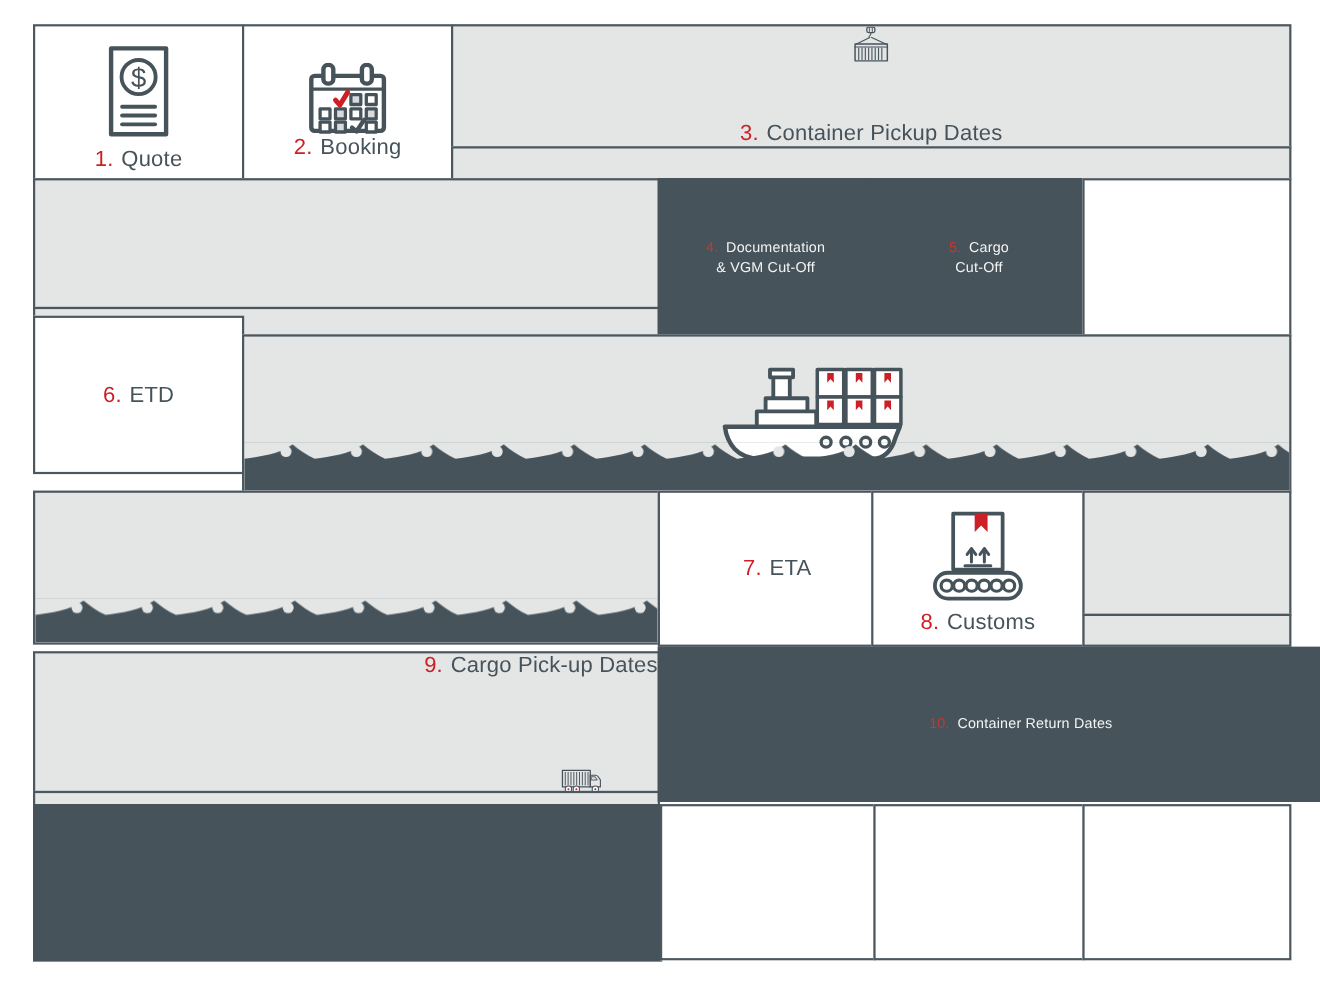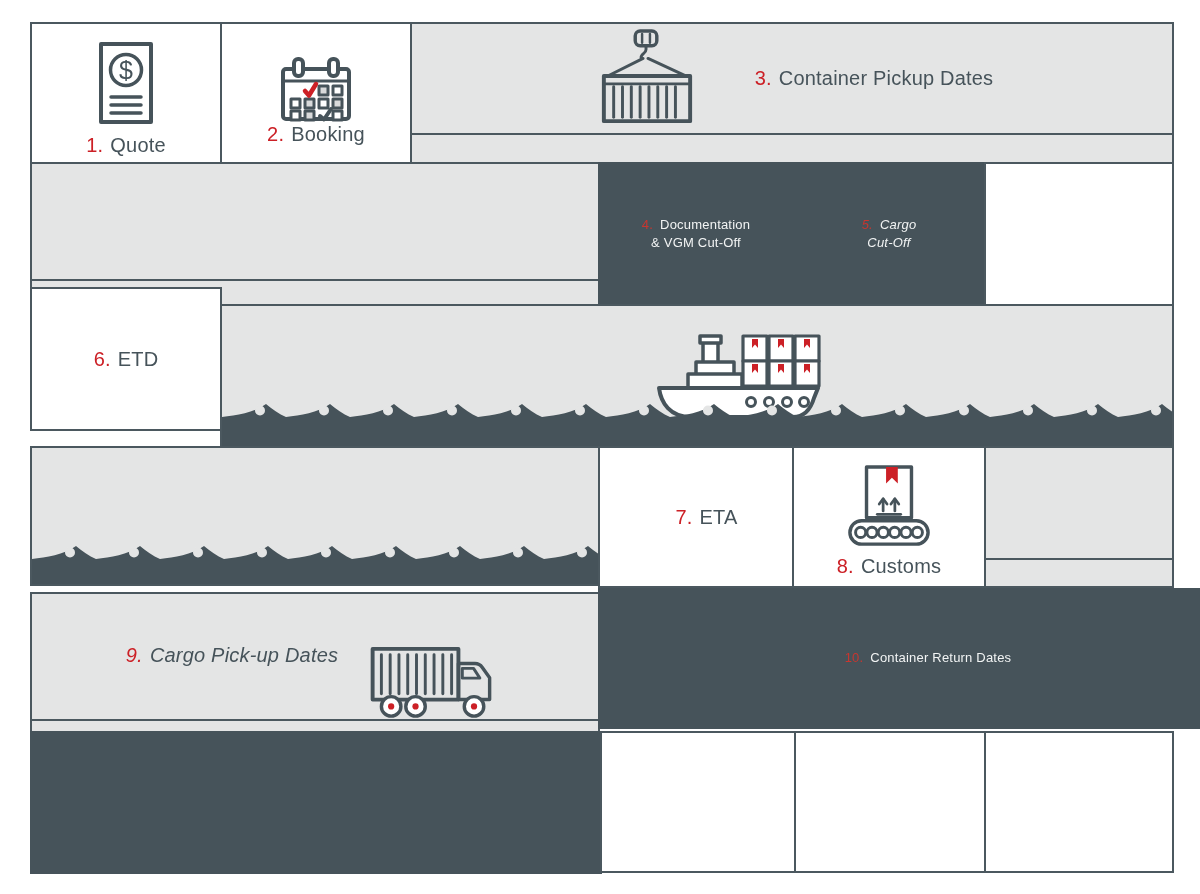--- a/index.html
+++ b/index.html
@@ -12,26 +12,26 @@
   }
   html,body{margin:0;padding:0;background:#fff;}
   body{font-family:"Liberation Sans", sans-serif;}
   #stage{position:relative;width:1200px;height:894px;background:#fff;overflow:hidden;}
   .cell{position:absolute;box-sizing:border-box;border:2px solid var(--border-line);}
   .cell.white{background:#fff;}
   .cell.gray{background:var(--light-gray);}
   .cell.dark{background:var(--dark-slate);border-color:var(--dark-slate);}
   .cell.sea{overflow:hidden;}
   .flexc{display:flex;flex-direction:column;align-items:center;justify-content:center;}
-  .flexr{display:flex;flex-direction:row;align-items:center;justify-content:center;}
+  .flexr{display:flex;flex-direction:column;align-items:center;justify-content:center;}
   .lbl{font-size:20px;color:var(--dark-slate);letter-spacing:.2px;white-space:nowrap;}
   .num{color:var(--accent-red);margin-right:7px;}
   .lbl-dark{font-size:13px;color:var(--off-white);text-align:center;line-height:1.4;letter-spacing:.2px;}
   .lbl-dark .num{color:#c8362f;}
-  .divider-light{border-left:2px solid #c4b5fd;font-style:italic;}
+  .divider-light{border-left:4px solid #c4b5fd;}
   
   .ol{fill:none;stroke:var(--dark-slate);stroke-linecap:round;stroke-linejoin:round;}
   .fw{fill:#ffffff;stroke:var(--dark-slate);stroke-linejoin:round;}
   .fg{fill:var(--sq-gray);stroke:var(--dark-slate);stroke-linejoin:round;}
   .red{fill:var(--accent-red);}
   .ink{fill:var(--dark-slate);}
   .wavefill{fill:var(--dark-slate);}
   .notch{fill:var(--light-gray);}
   svg{display:block;}
   .abs{position:absolute;}
@@ -200,21 +200,21 @@
       <circle class="fw" cx="67.4" cy="70" r="5.2" stroke-width="3"></circle>
       <circle class="fw" cx="79" cy="70" r="5.2" stroke-width="3"></circle>
     </svg>
     <div class="lbl"><span class="num">8.</span><span>Customs</span></div>
   </div>
 
   <div class="cell gray" style="left:984px;top:446px;width:190px;height:114px;"></div>
   <div class="cell gray" style="left:984px;top:558px;width:190px;height:30px;"></div>
 
   <div class="cell gray flexr" style="left:30px;top:592px;width:570px;height:129px;gap:30px;align-items:flex-end;padding-bottom:0;">
-    <div class="lbl" style="margin-bottom:52px;font-style:italic;"><span class="num">9.</span><span>Cargo Pick-up Dates</span></div>
+    <div class="lbl" style="margin-bottom:52px;"><span class="num">9.</span><span>Cargo Pick-up Dates</span></div>
     <svg width="136" height="78" viewBox="0 0 136 80" style="margin-bottom:-3px;">
       <rect class="ol" x="3" y="5" width="88" height="52" stroke-width="4"></rect>
       <g class="ol" stroke-width="3">
         <line x1="12" y1="11" x2="12" y2="51"></line>
           <line x1="21" y1="11" x2="21" y2="51"></line>
         <line x1="30" y1="11" x2="30" y2="51"></line>
           <line x1="39" y1="11" x2="39" y2="51"></line>
         <line x1="48" y1="11" x2="48" y2="51"></line>
           <line x1="57" y1="11" x2="57" y2="51"></line>
         <line x1="66" y1="11" x2="66" y2="51"></line>

